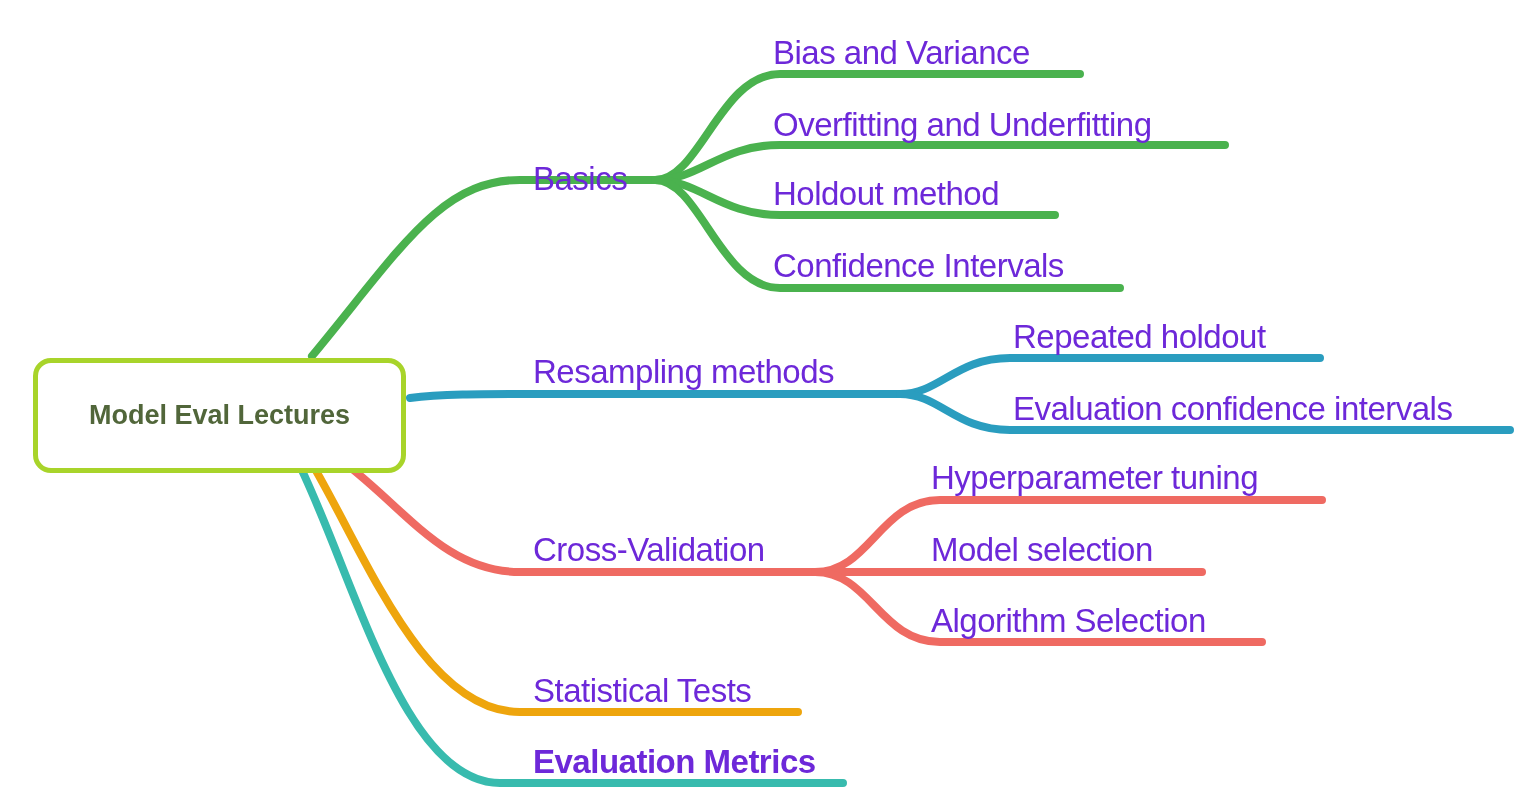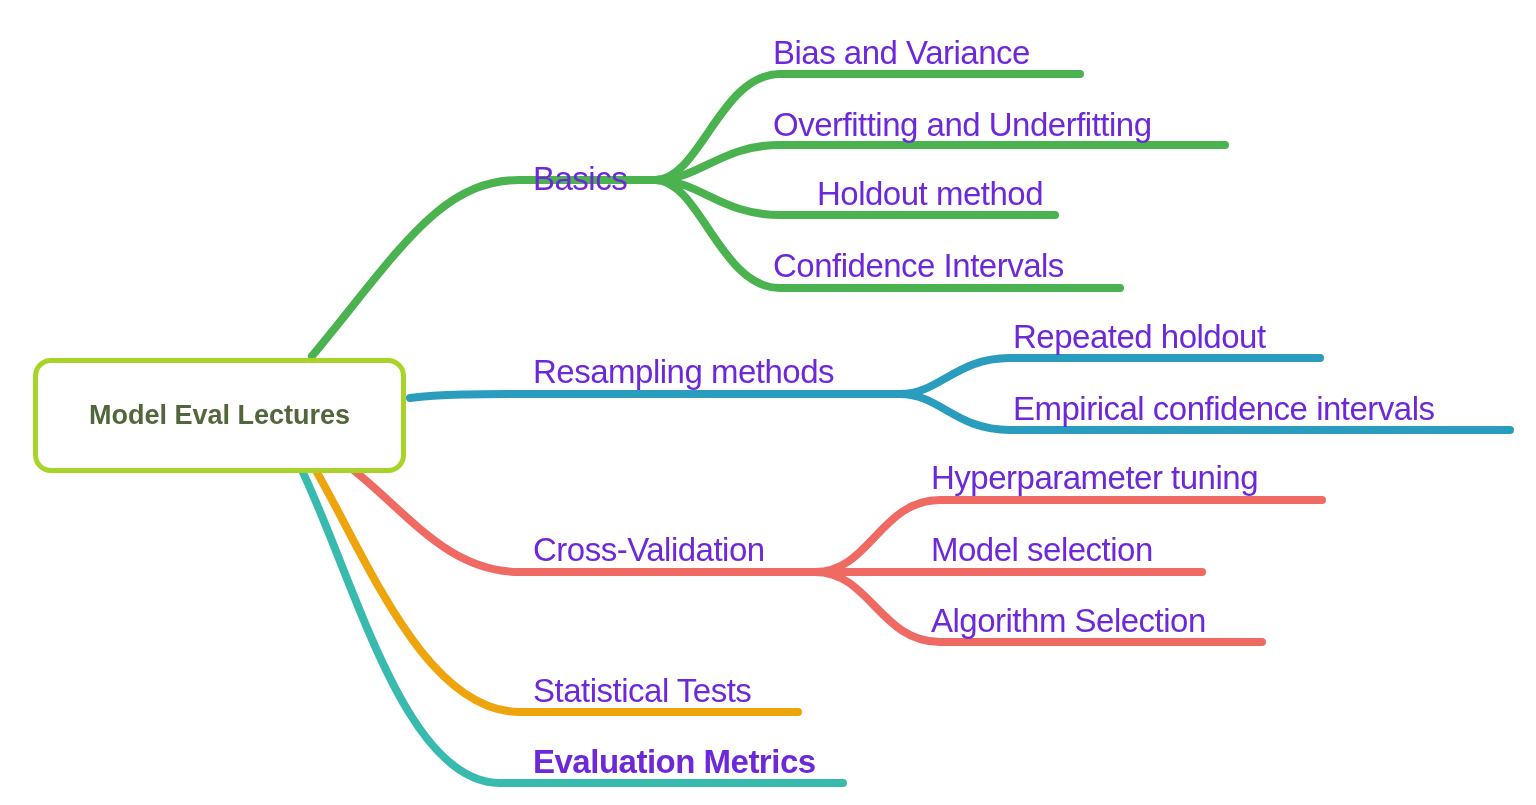--- a/index.html
+++ b/index.html
@@ -50,26 +50,26 @@
   </g>
 </svg>
 
 <div id="root">
   <span>Model Eval Lectures</span>
 </div>
 
 <div class="lbl" style="left:533px; top:142px;margin-top:20px;">Basics</div>
 <div class="lbl" style="left:773px; top:36px;">Bias and Variance</div>
 <div class="lbl" style="left:773px; top:108px;">Overfitting and Underfitting</div>
-<div class="lbl" style="left:773px; top:177px;margin-left:44px;">Holdout method</div>
+<div class="lbl" style="left:773px; top:177px;">Holdout method</div>
 <div class="lbl" style="left:773px; top:249px;">Confidence Intervals</div>
 
 <div class="lbl" style="left:533px; top:355px;">Resampling methods</div>
 <div class="lbl" style="left:1013px; top:320px;">Repeated holdout</div>
-<div class="lbl" style="left:1013px; top:392px;">Empirical confidence intervals</div>
+<div class="lbl" style="left:1013px; top:392px;">Evaluation confidence intervals</div>
 
 <div class="lbl" style="left:533px; top:533px;">Cross-Validation</div>
 <div class="lbl" style="left:931px; top:461px;">Hyperparameter tuning</div>
 <div class="lbl" style="left:931px; top:533px;">Model selection</div>
 <div class="lbl" style="left:931px; top:604px;">Algorithm Selection</div>
 
 <div class="lbl" style="left:533px; top:674px;">Statistical Tests</div>
 <div class="lbl" style="left:533px; top:745px;font-weight:bold;">Evaluation Metrics</div>
 
 </body></html>

